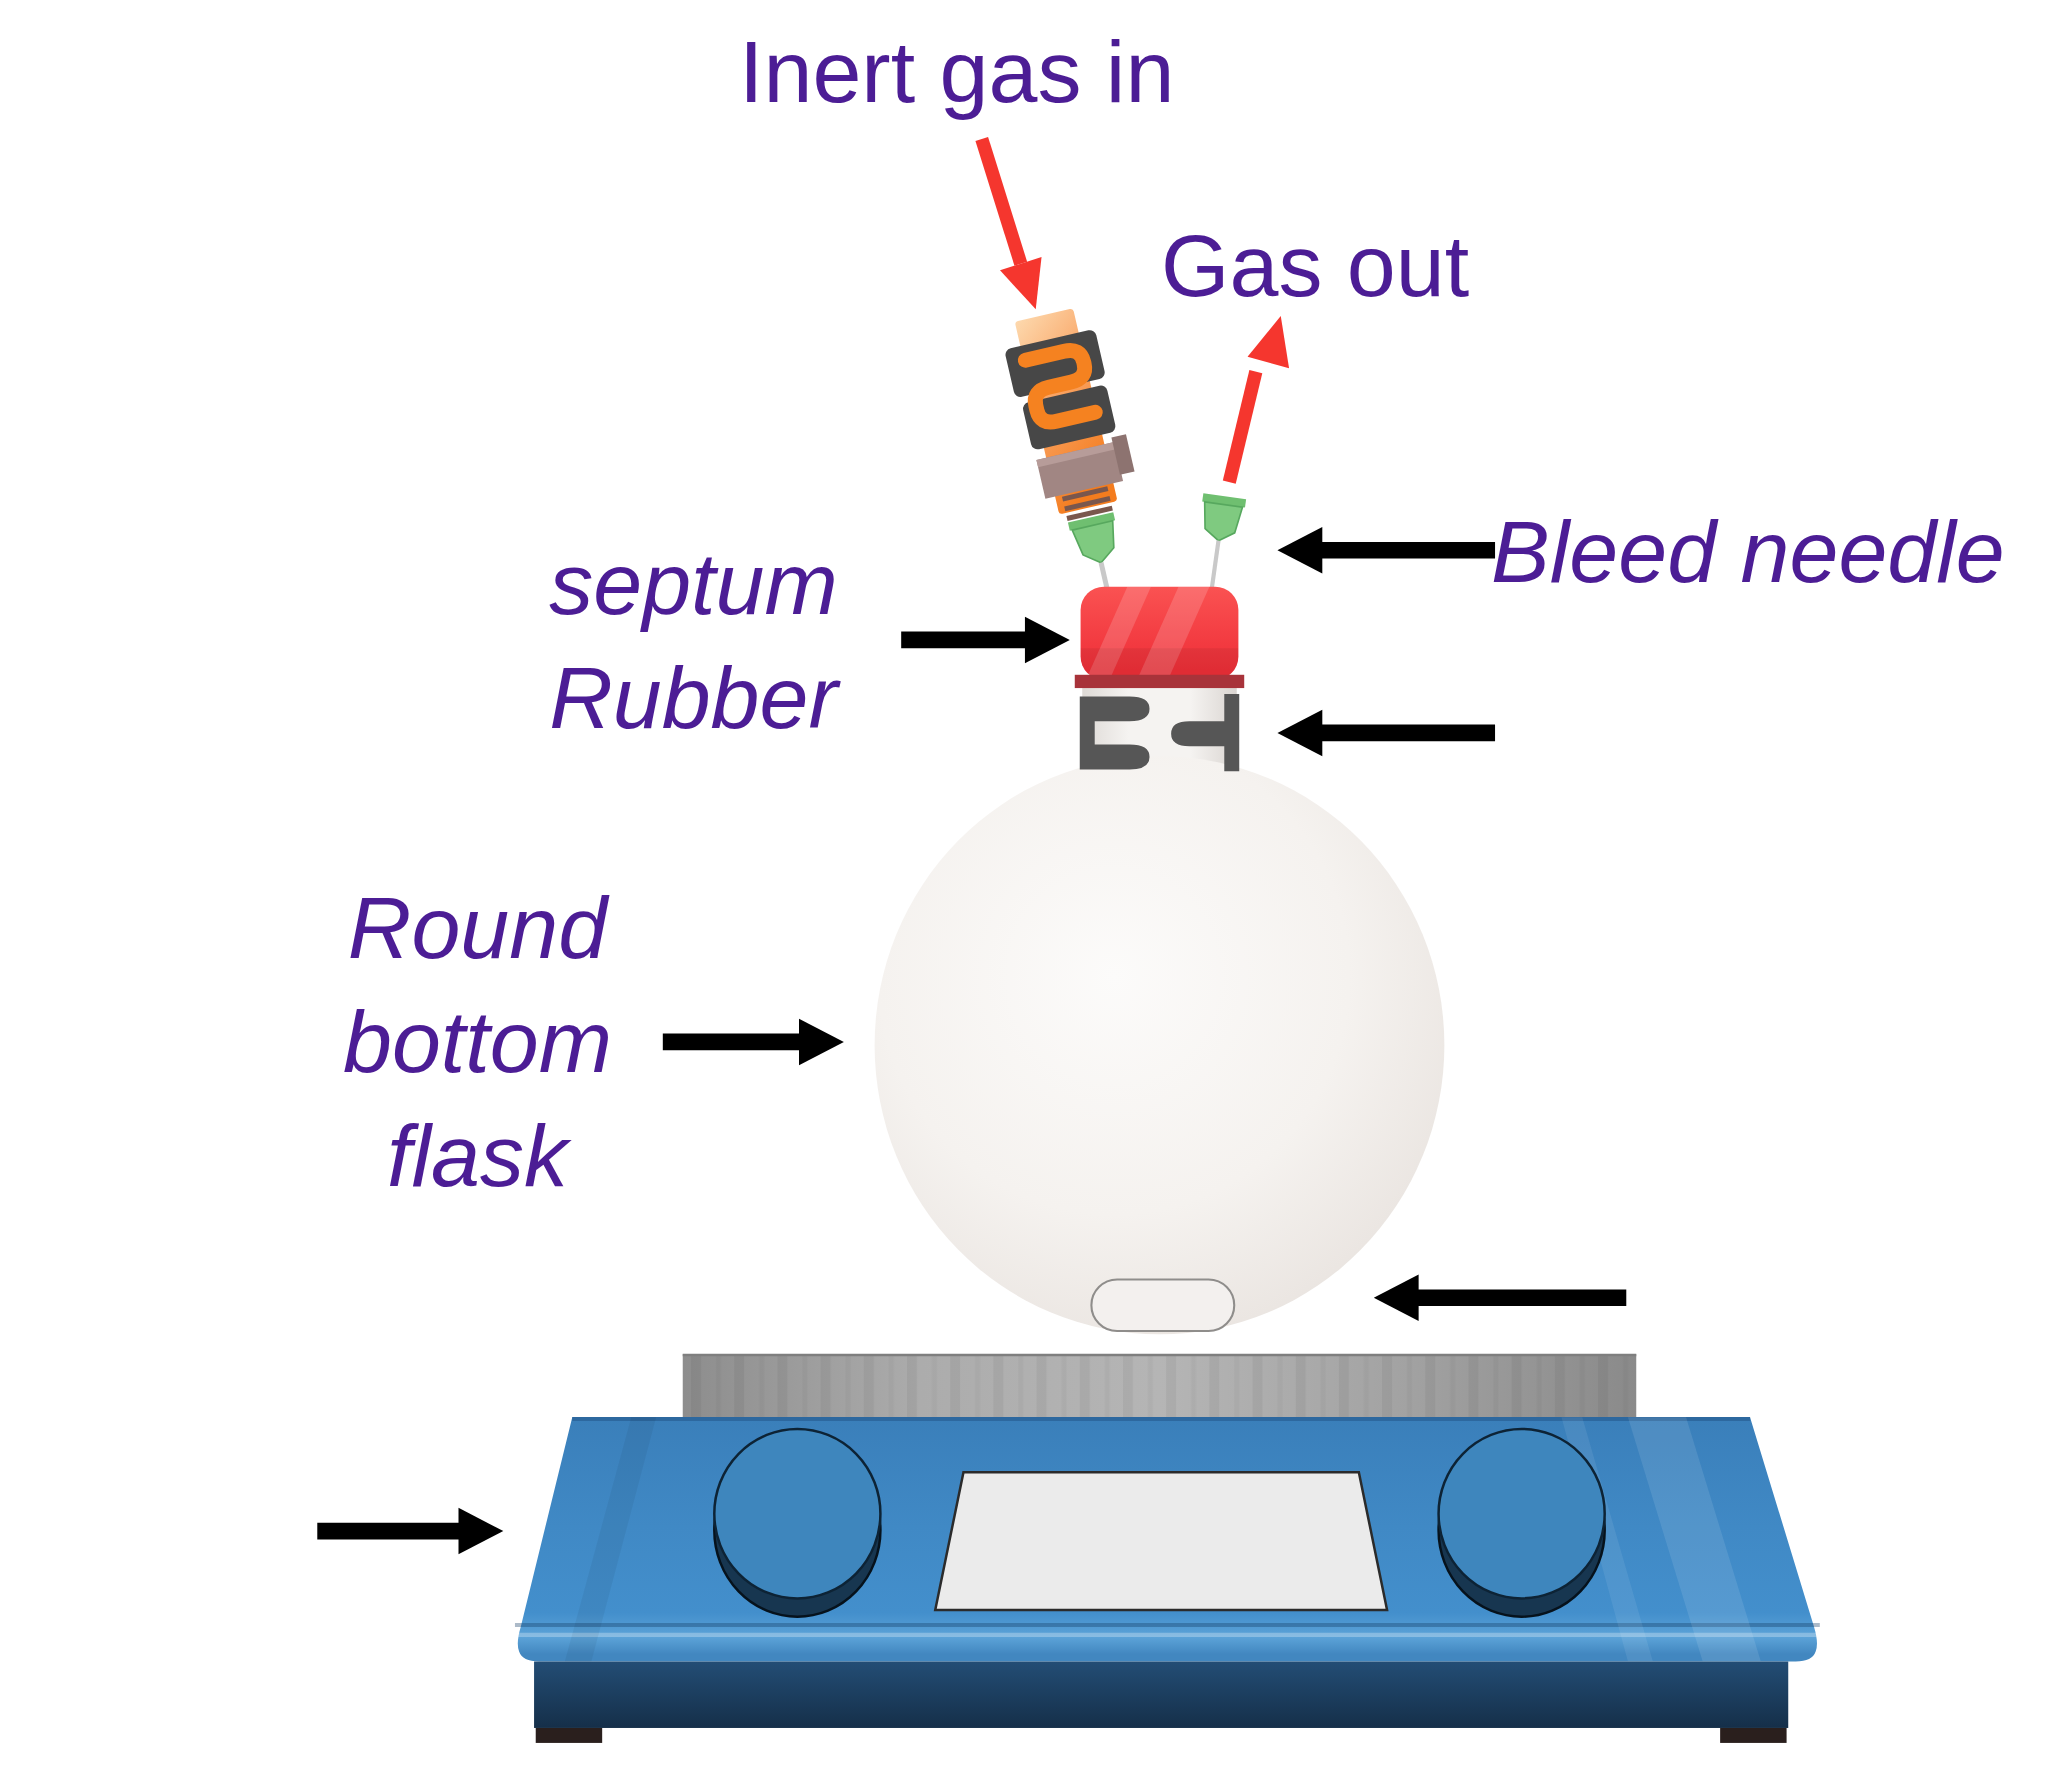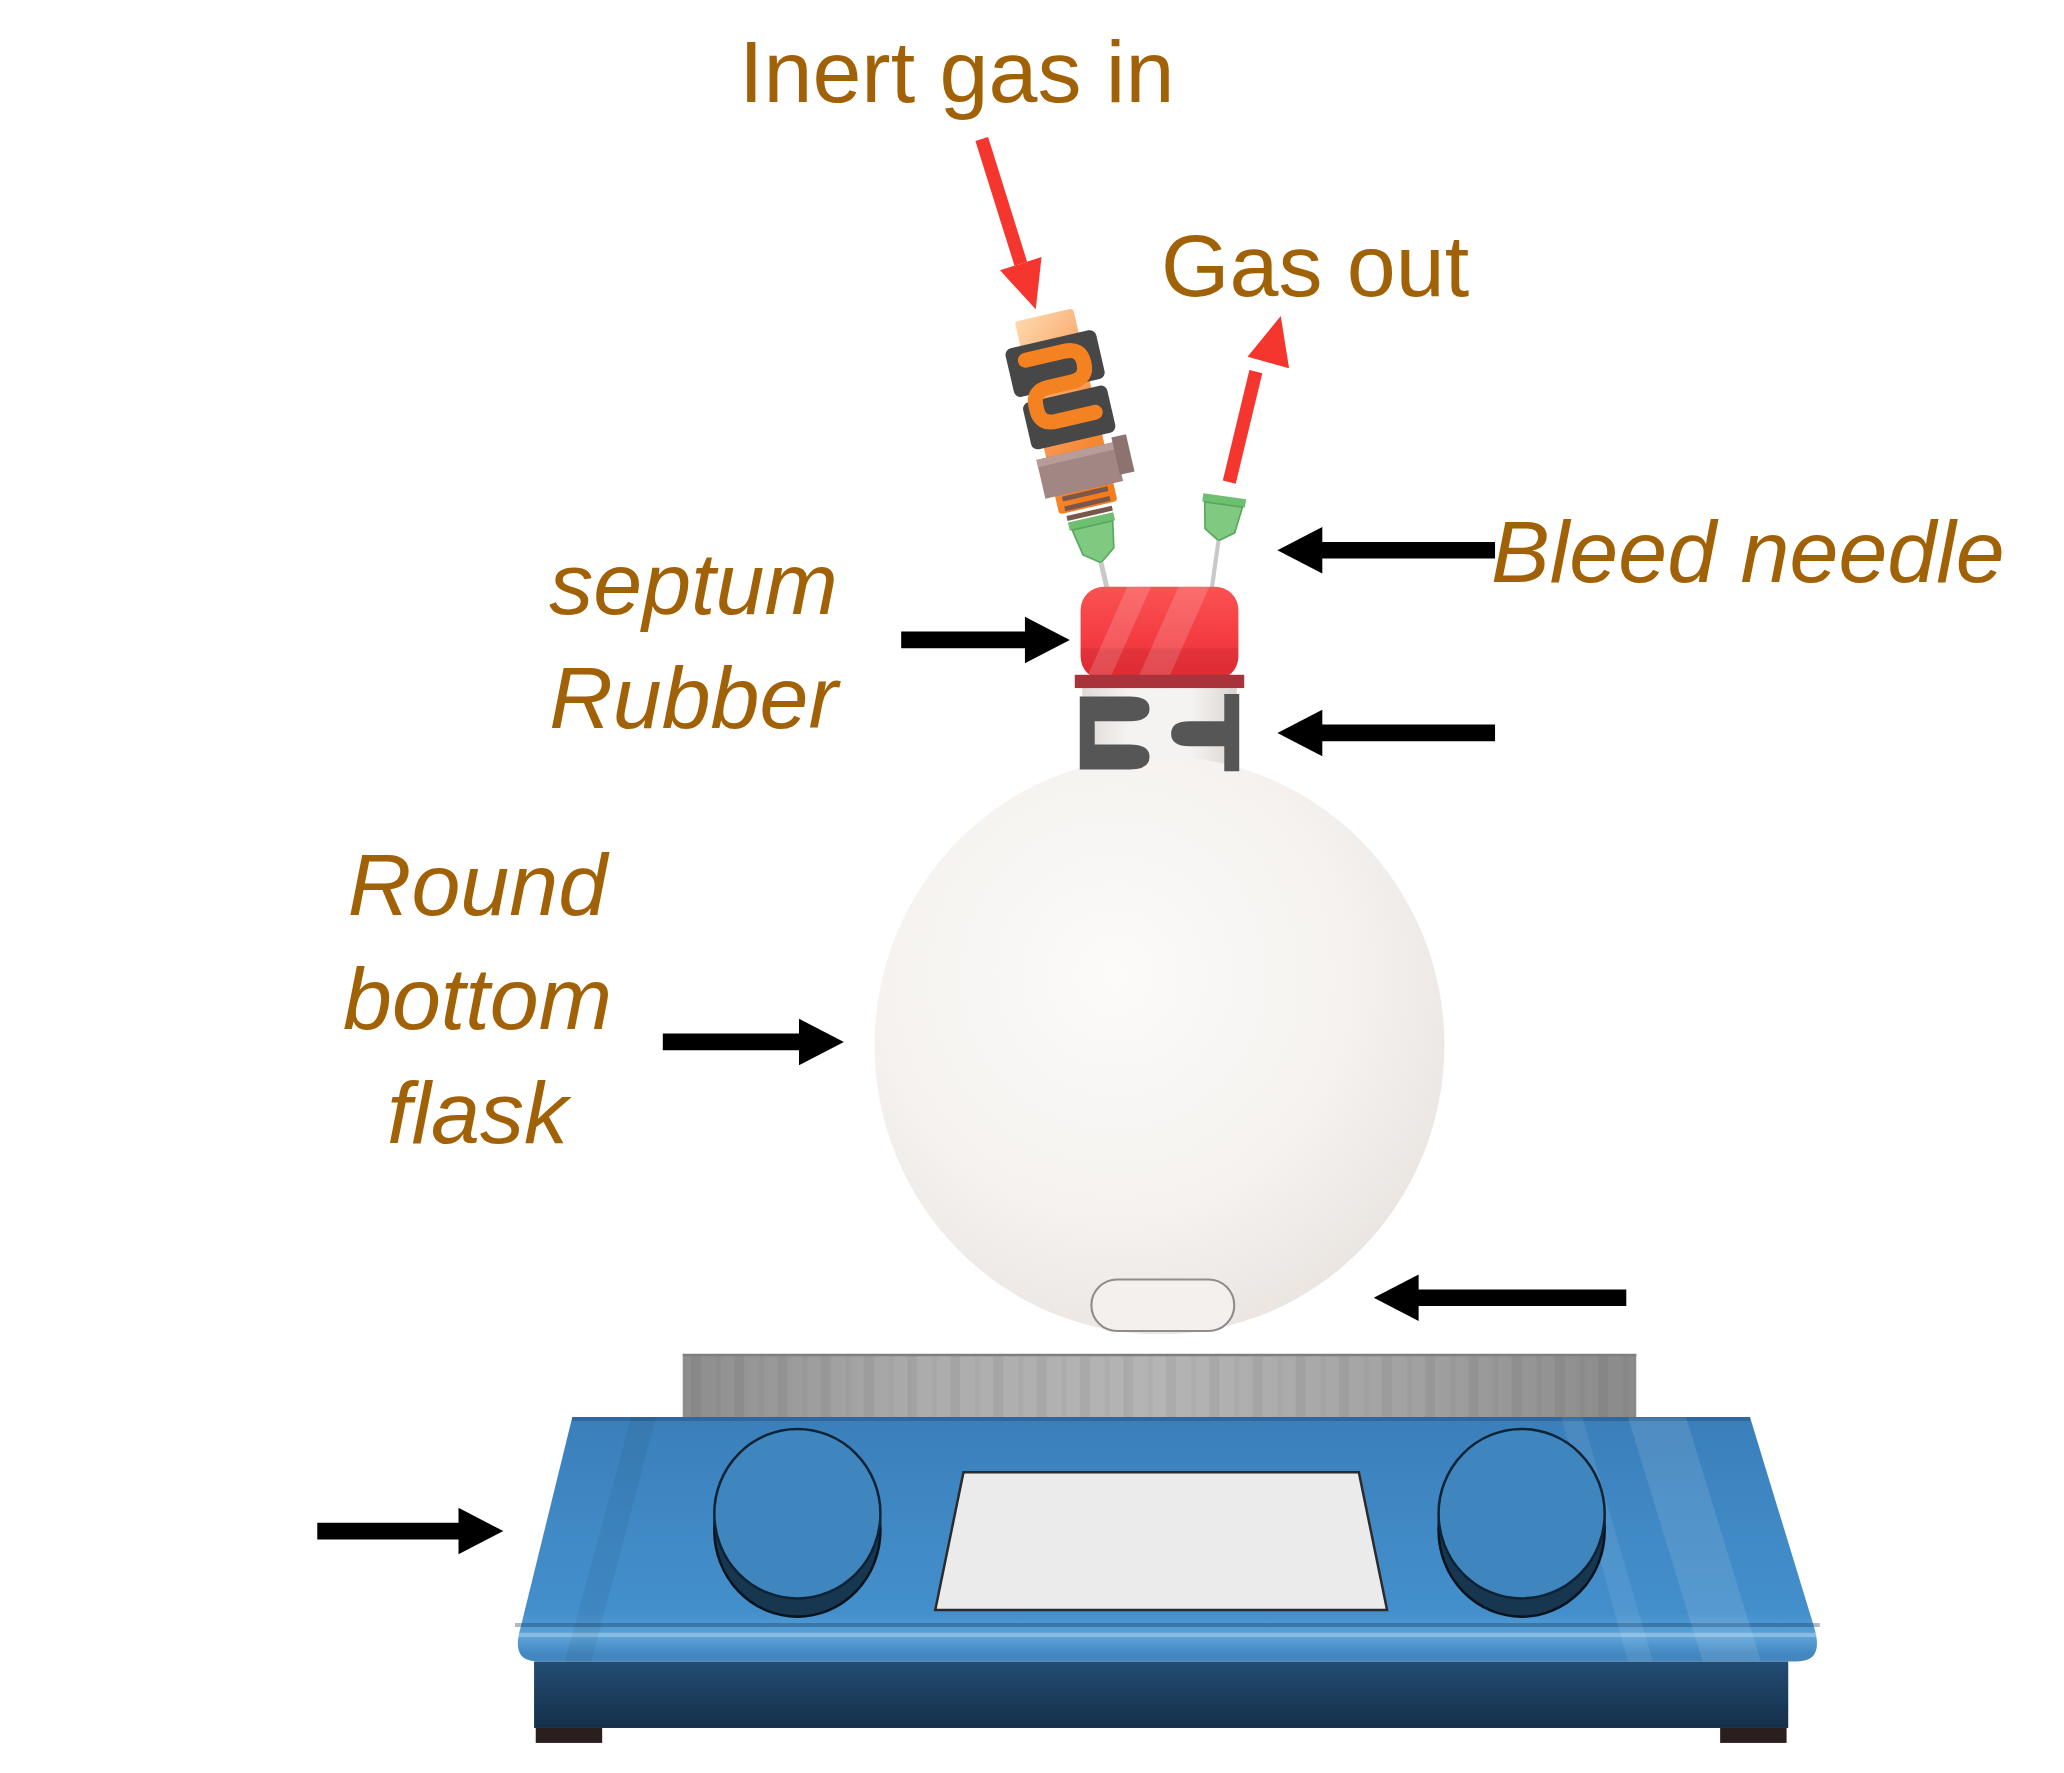--- a/index.html
+++ b/index.html
@@ -1,19 +1,19 @@
 <!DOCTYPE html>
 <html style="font-size:13.3px"><head>
 <meta charset="utf-8">
 <style>
   html,body{margin:0;padding:0;background:#fff;}
   .canvas{position:relative;width:2064px;height:1774px;background:#ffffff;overflow:hidden;
           font-family:"Liberation Sans", sans-serif;}
   .canvas svg{position:absolute;left:0;top:0;}
-  .label{position:absolute;color:#a16207;font-size:88px;line-height:114px;white-space:nowrap;}
+  .label{position:absolute;color:#4c1d95;font-size:88px;line-height:114px;white-space:nowrap;}
   .italic{font-style:italic;}
   .center{text-align:center;}
 </style>
 </head>
 <body>
 
 <div class="canvas">
 
   <svg width="2064" height="1774" viewBox="0 0 2485 2135">
     <defs>
@@ -175,21 +175,21 @@
   <div class="label" style="left:1117px; top:209px;margin-left:44px;">Gas out</div>
 
   <div class="label italic center" style="left:465px; top:527px; width:457px;">
     <div>septum</div>
     <div>Rubber</div>
   </div>
 
   <div class="label italic" style="left:1491px; top:495px;font-style:italic;">Bleed needle</div>
 
 
-  <div class="label italic center" style="left:274px; top:828px; width:407px;">
+  <div class="label italic center" style="left:274px; top:871px; width:407px;">
     <div>Round</div>
     <div>bottom</div>
     <div>flask</div>
   </div>
 
 
 
 </div>
 
 

